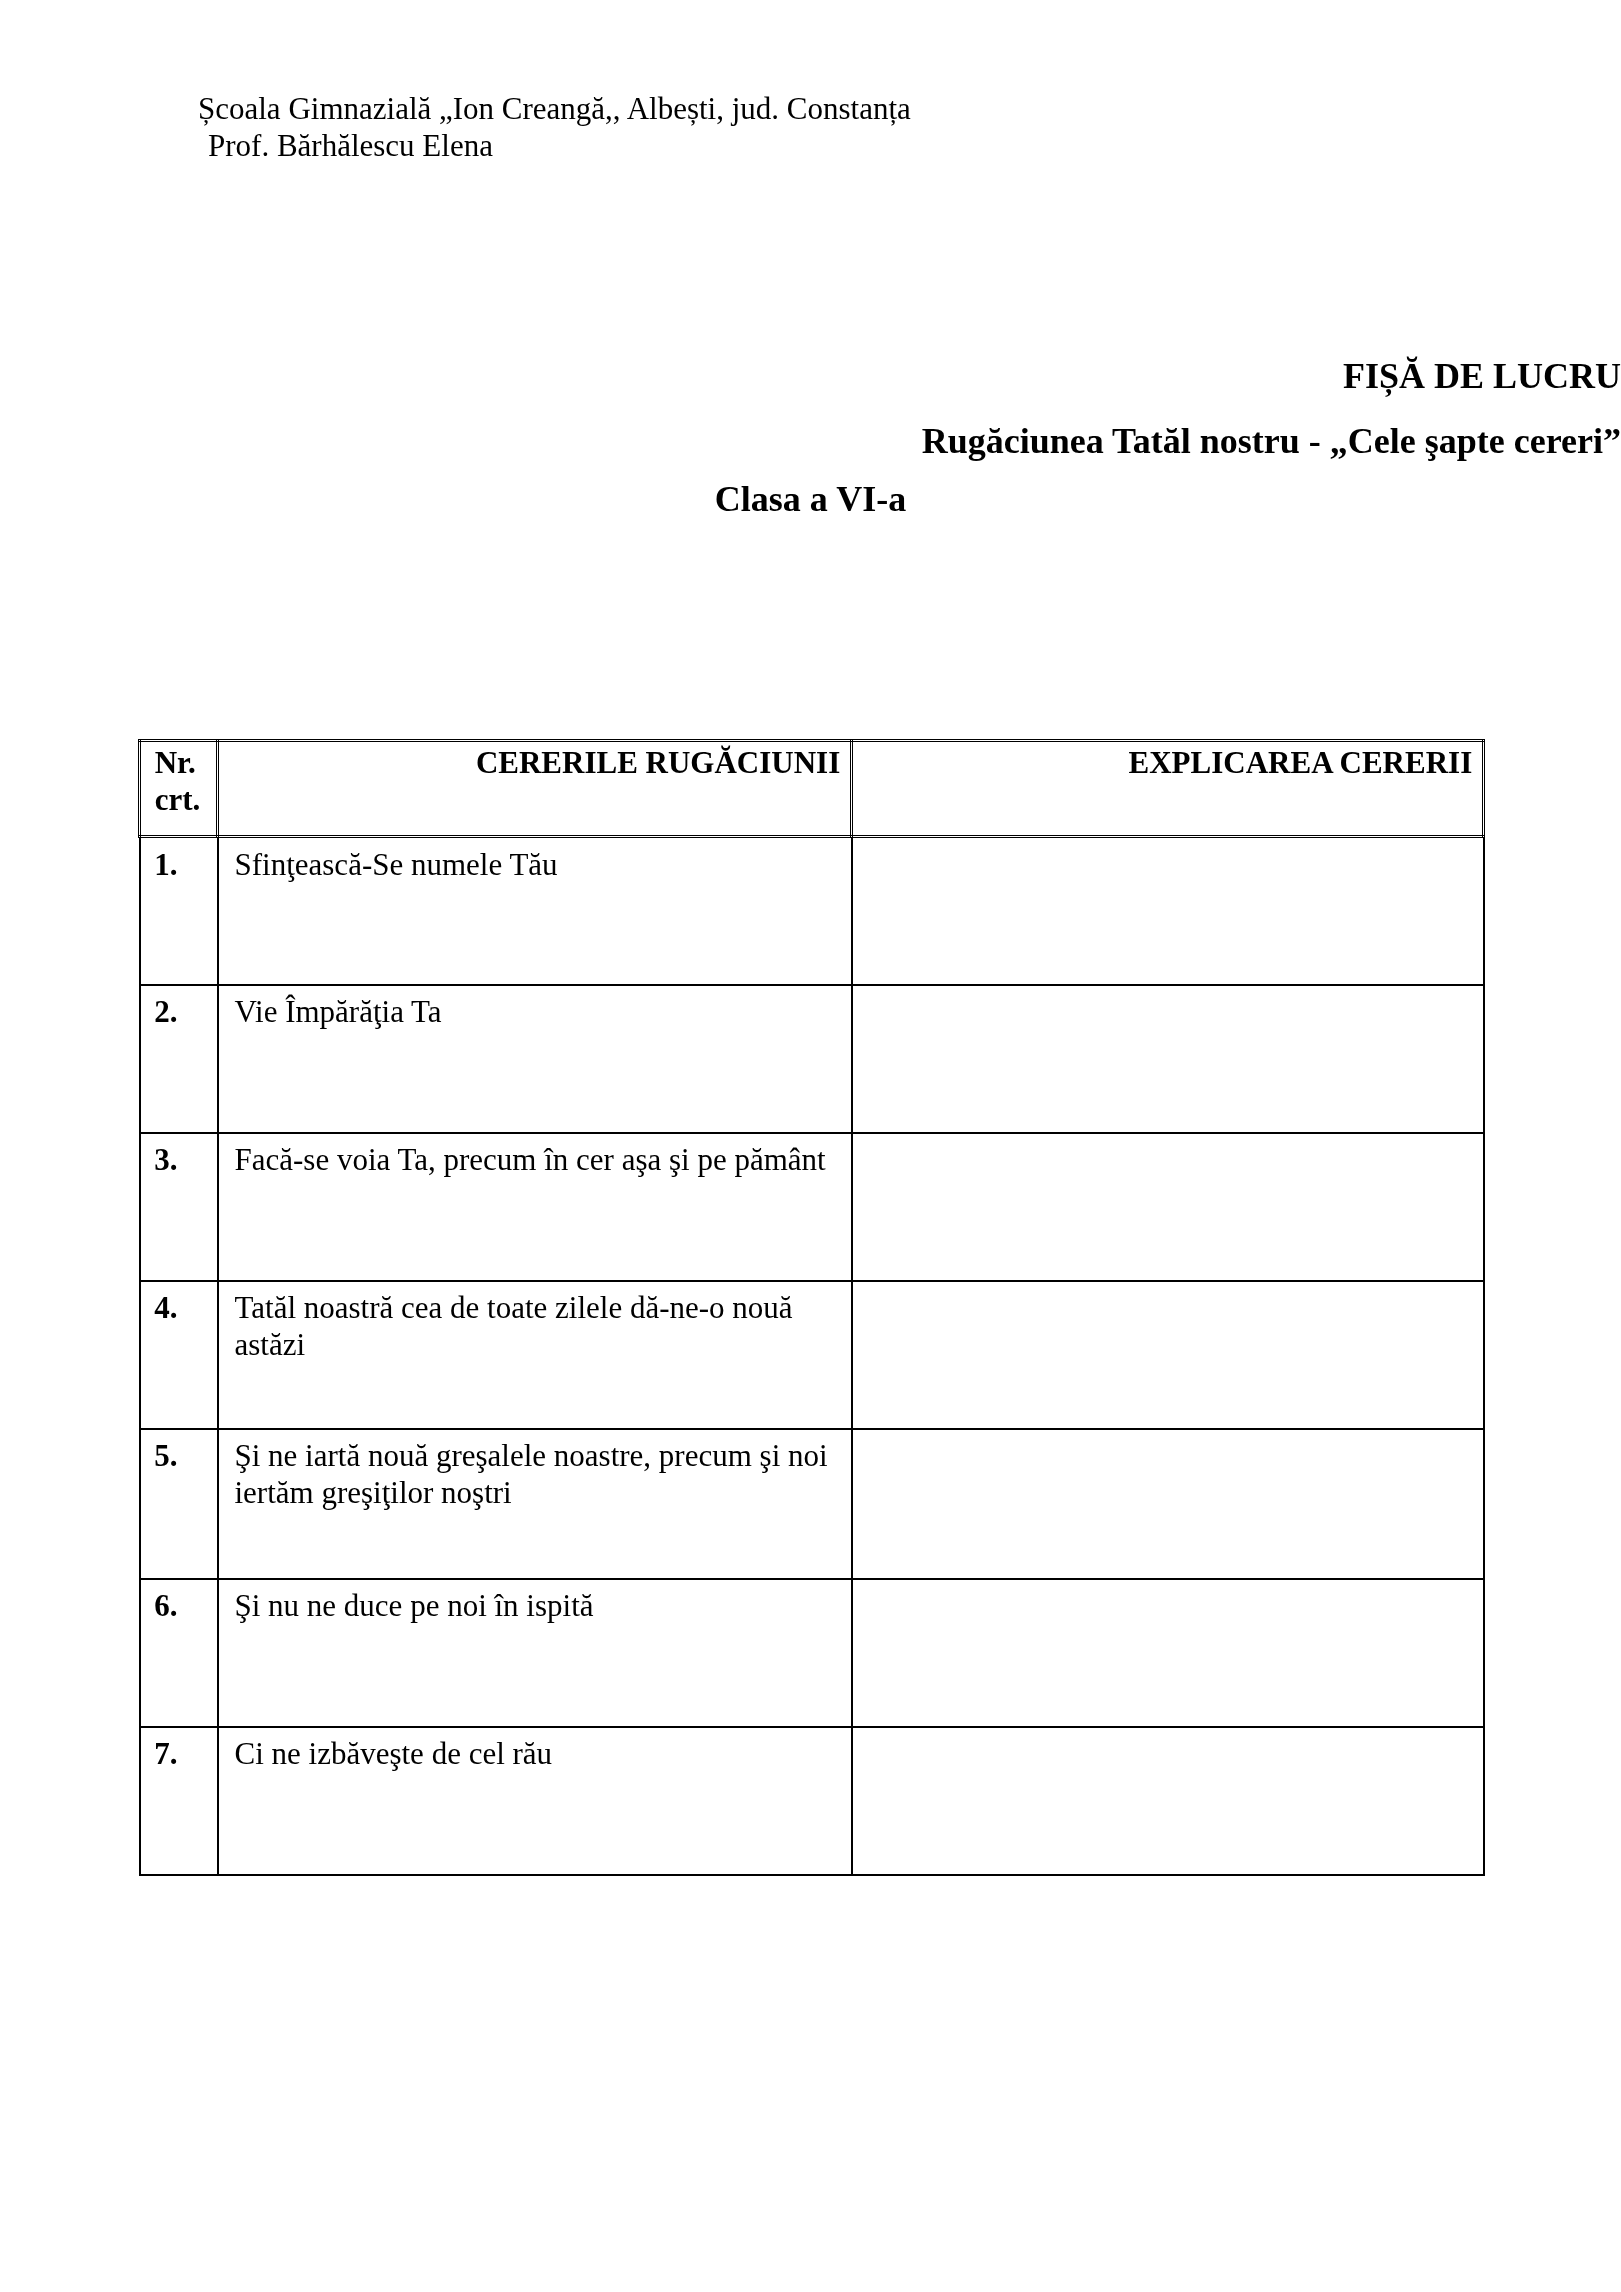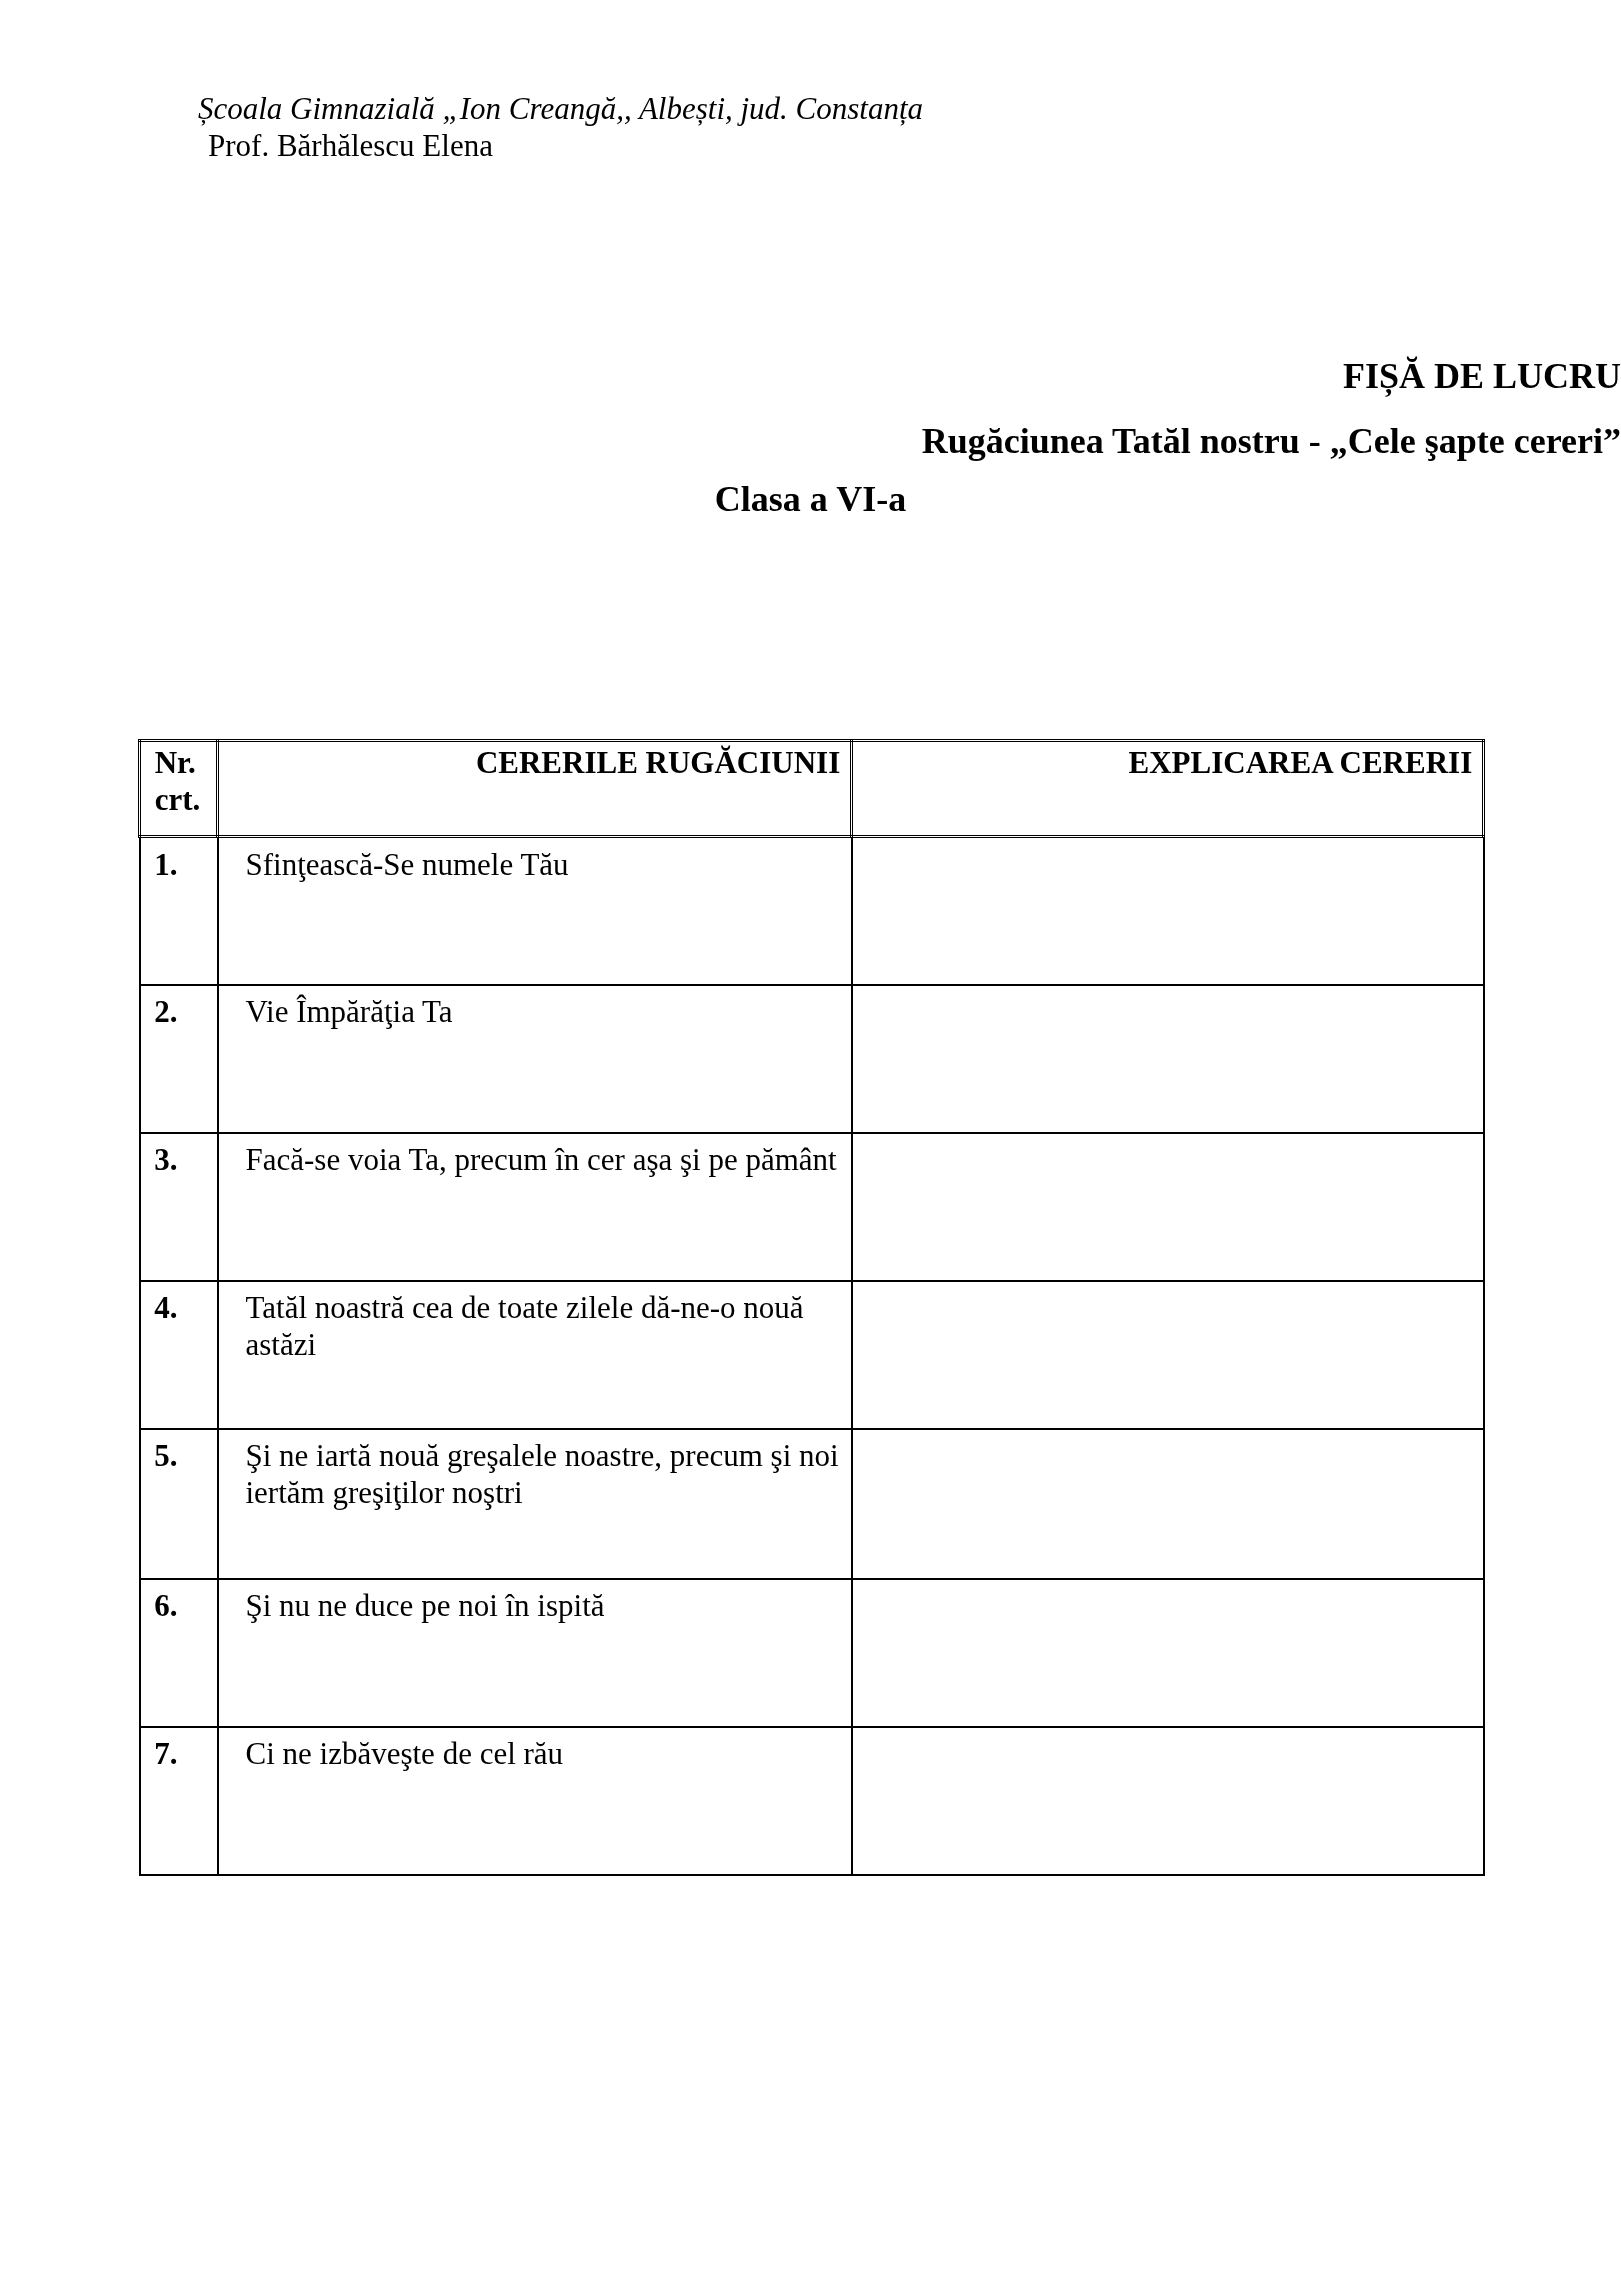--- a/index.html
+++ b/index.html
@@ -13,26 +13,26 @@
   table.ws col.c1 { width: 78px; }
   table.ws col.c2 { width: 634px; }
   table.ws col.c3 { width: 632px; }
   table.ws th { border: 3.9px double #000; font-weight: bold; font-size: 31px; line-height: 37px;
                 vertical-align: top; padding: 2px 9.8px 0 9.8px; height: 96px; box-sizing: border-box; margin-top: 16px; }
   table.ws th.nr { text-align: left; padding-left: 13.7px; }
   table.ws th.center { text-align: right; }
   table.ws td { border: 2px solid #000; font-size: 31px; line-height: 37px; vertical-align: top;
                 padding: 7.8px 11.8px 0 13.7px; height: 148px; box-sizing: border-box; }
   table.ws td.num { font-weight: bold; padding-left: 13.7px; }
-  table.ws td.req { padding-left: 27px; }
+  table.ws td.req { padding-left: 16px; }
 </style>
 </head>
 <body>
 
-<div class="hdr" style="top:90px;font-style:italic;">Școala Gimnazială „Ion Creangă,, Albești, jud. Constanța</div>
+<div class="hdr" style="top:90px;">Școala Gimnazială „Ion Creangă,, Albești, jud. Constanța</div>
 <div class="hdr" style="top:127px;margin-left:10px;">Prof. Bărhălescu Elena</div>
 
 <div class="title" style="top:355px;text-align:right;">FIȘĂ DE LUCRU</div>
 <div class="title" style="top:420px;text-align:right;">Rugăciunea Tatăl nostru - „Cele şapte cereri”</div>
 <div class="title" style="top:478px;">Clasa a VI-a</div>
 
 <table class="ws">
   <colgroup>
       <col class="c1">
       <col class="c2">

